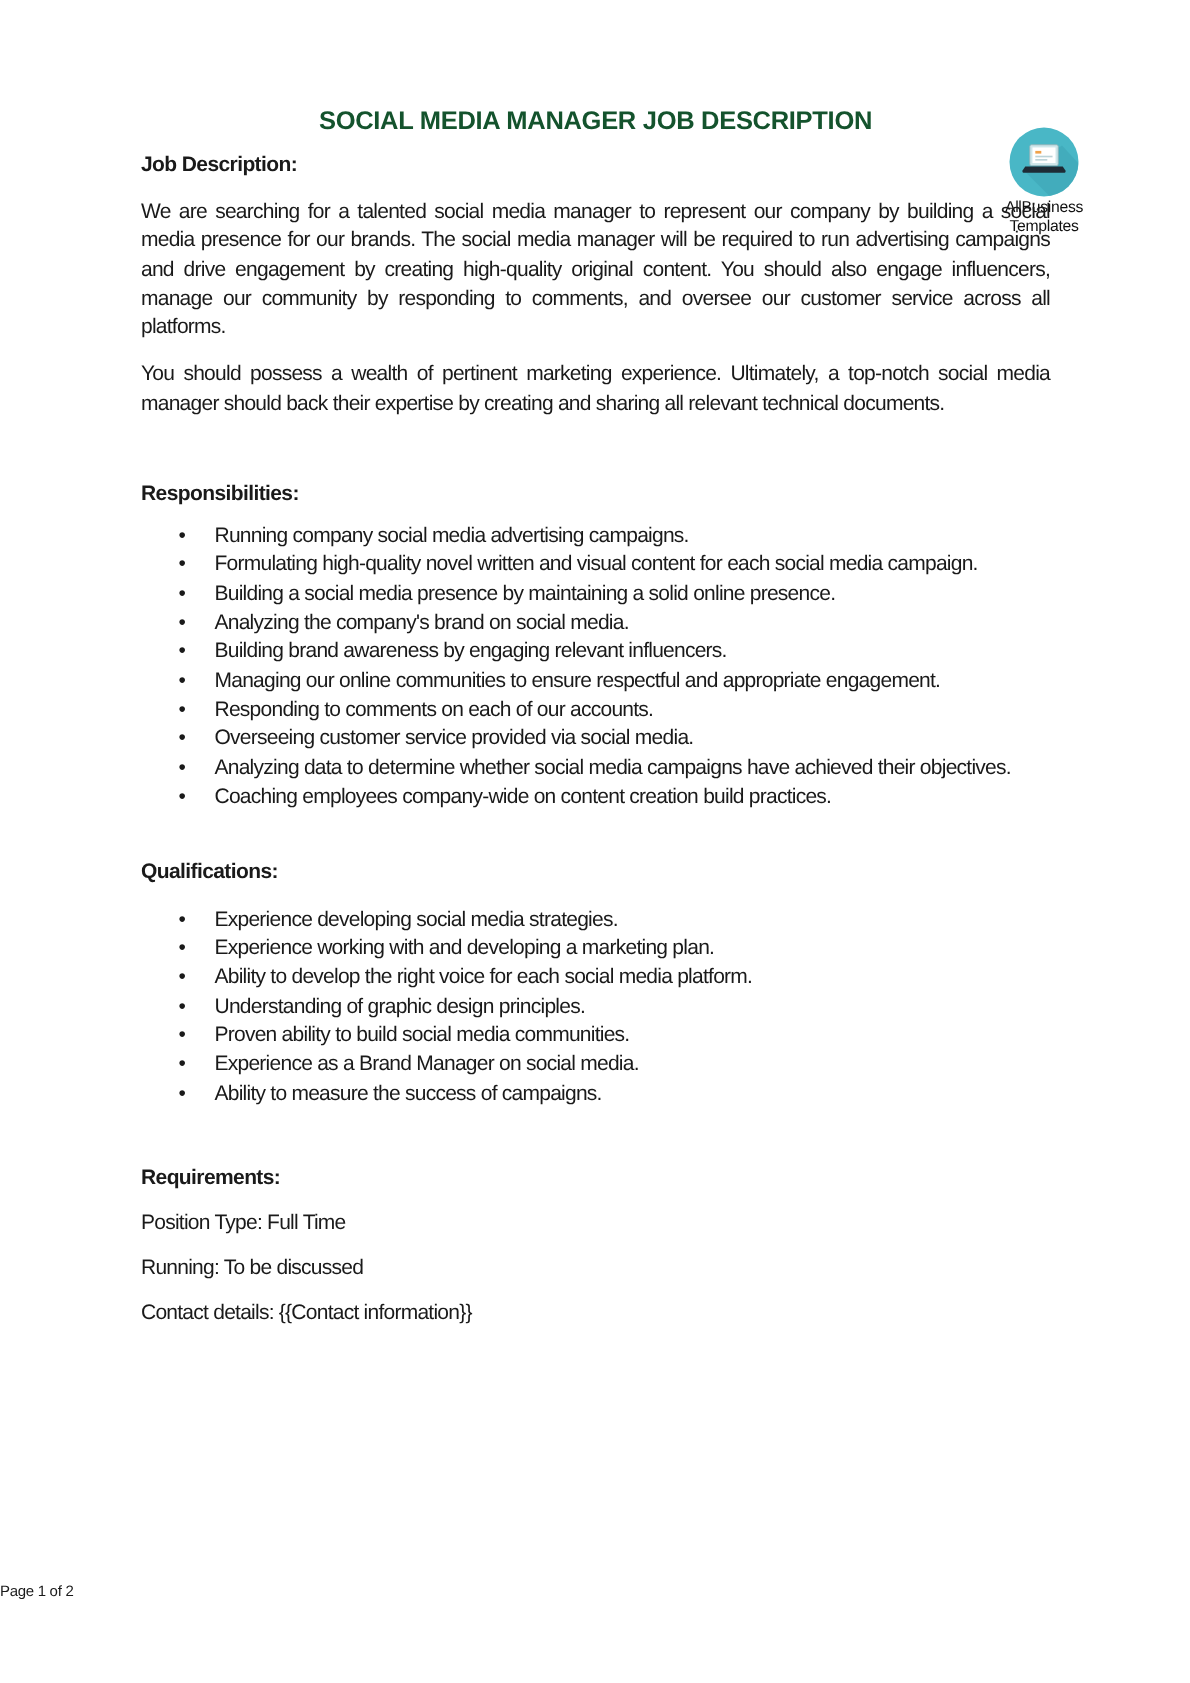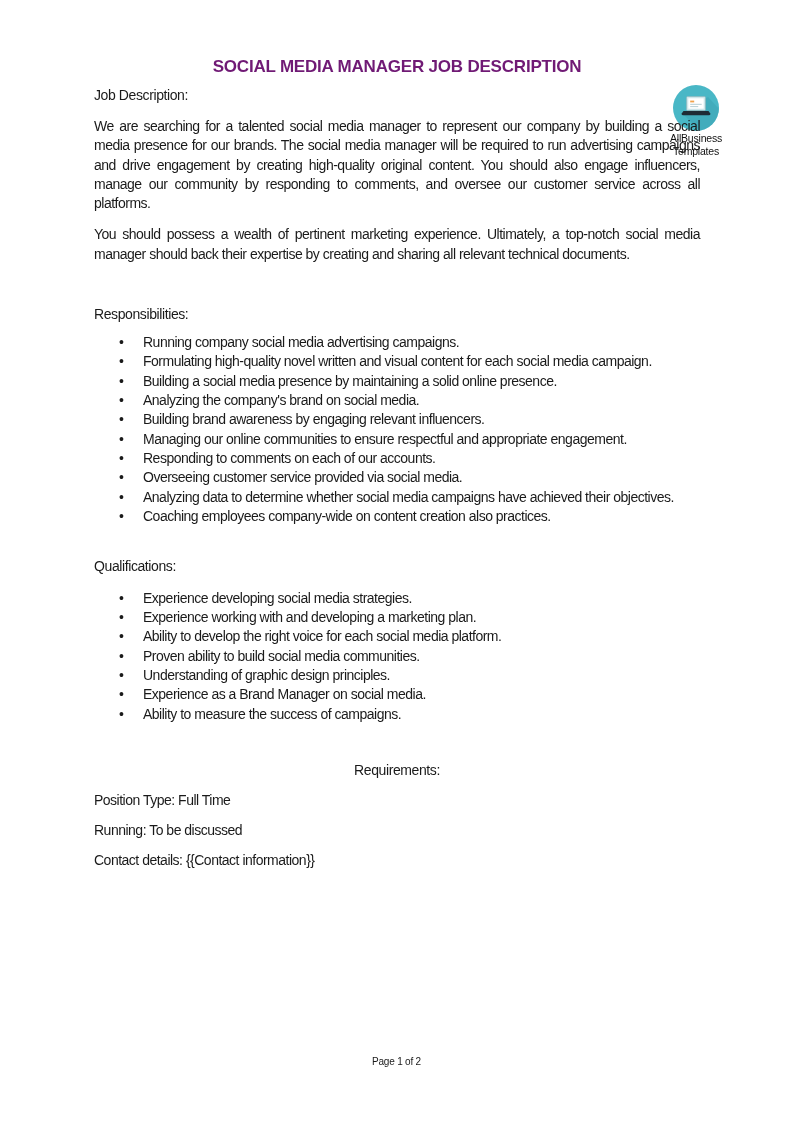--- a/index.html
+++ b/index.html
@@ -14,38 +14,38 @@
     color: #1a1a1a;
     overflow: hidden;
   }
   .content {
     position: absolute;
     left: 94px;
     top: 0;
     width: 606px;
   }
   .doc-title {
-    margin-top: 56px;
+    margin-top: 70px;
     text-align: center;
     font-size: 17px;
     font-weight: 700;
-    color: #701a75;
+    color: #14532d;
     letter-spacing: -0.2px;
     line-height: 22px;
   }
   .section-heading {
     font-size: 14px;
-    font-weight: 400;
+    font-weight: 700;
     letter-spacing: -0.4px;
     line-height: 19px;
   }
   .h-jobdesc { margin-top: 8px; }
   .h-resp    { margin-top: 41px; }
   .h-qual    { margin-top: 30px; }
-  .h-req     { margin-top: 37px; text-align: center; }
+  .h-req     { margin-top: 37px; }
   .para {
     margin-top: 12px;
     font-size: 14px;
     letter-spacing: -0.5px;
     line-height: 19.3px;
     text-align: justify;
   }
   ul.bullets {
     list-style: none;
     margin: 9px 0 0 0;
@@ -86,21 +86,20 @@
     font-size: 10.5px;
     line-height: 11.5px;
     letter-spacing: -0.2px;
     color: #111111;
   }
   .footer {
     position: absolute;
     left: 0;
     right: 0;
     top: 1056px;
-    text-align: center;
     font-size: 10px;
     letter-spacing: -0.2px;
     color: #1a1a1a;
   }
 </style>
 </head>
 <body>
 
 <div class="page">
 
@@ -140,31 +139,31 @@
     <ul class="bullets">
       <li>Running company social media advertising campaigns.</li>
       <li>Formulating high-quality novel written and visual content for each social media campaign.</li>
       <li>Building a social media presence by maintaining a solid online presence.</li>
       <li>Analyzing the company's brand on social media.</li>
       <li>Building brand awareness by engaging relevant influencers.</li>
       <li>Managing our online communities to ensure respectful and appropriate engagement.</li>
       <li>Responding to comments on each of our accounts.</li>
       <li>Overseeing customer service provided via social media.</li>
       <li>Analyzing data to determine whether social media campaigns have achieved their objectives.</li>
-      <li>Coaching employees company-wide on content creation also practices.</li>
+      <li>Coaching employees company-wide on content creation build practices.</li>
     </ul>
 
     <div class="section-heading h-qual">Qualifications:</div>
 
     <ul class="bullets qual">
       <li>Experience developing social media strategies.</li>
       <li>Experience working with and developing a marketing plan.</li>
       <li>Ability to develop the right voice for each social media platform.</li>
+      <li>Understanding of graphic design principles.</li>
       <li>Proven ability to build social media communities.</li>
-      <li>Understanding of graphic design principles.</li>
       <li>Experience as a Brand Manager on social media.</li>
       <li>Ability to measure the success of campaigns.</li>
     </ul>
 
     <div class="section-heading h-req">Requirements:</div>
 
     <p class="req-line">Position Type: Full Time</p>
     <p class="req-line">Running: To be discussed</p>
     <p class="req-line">Contact details: {{Contact information}}</p>
 

